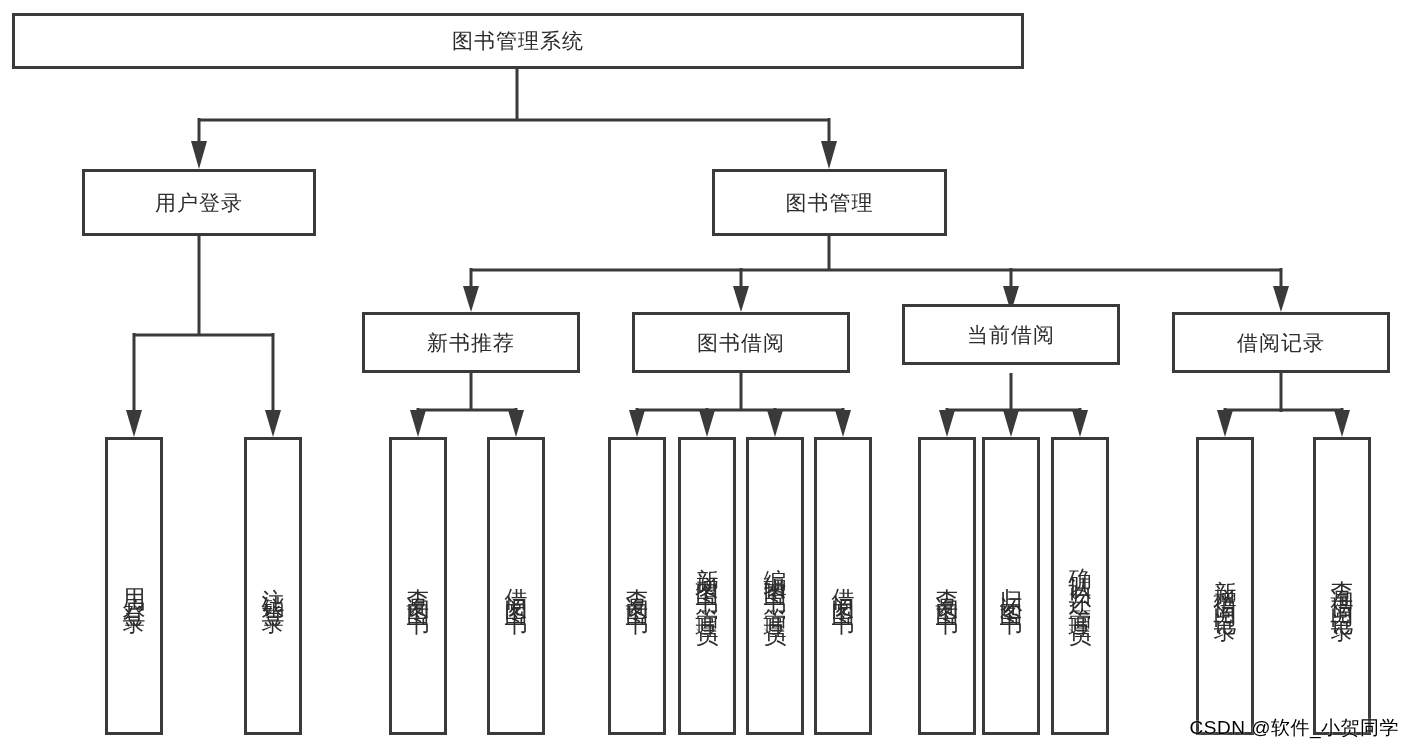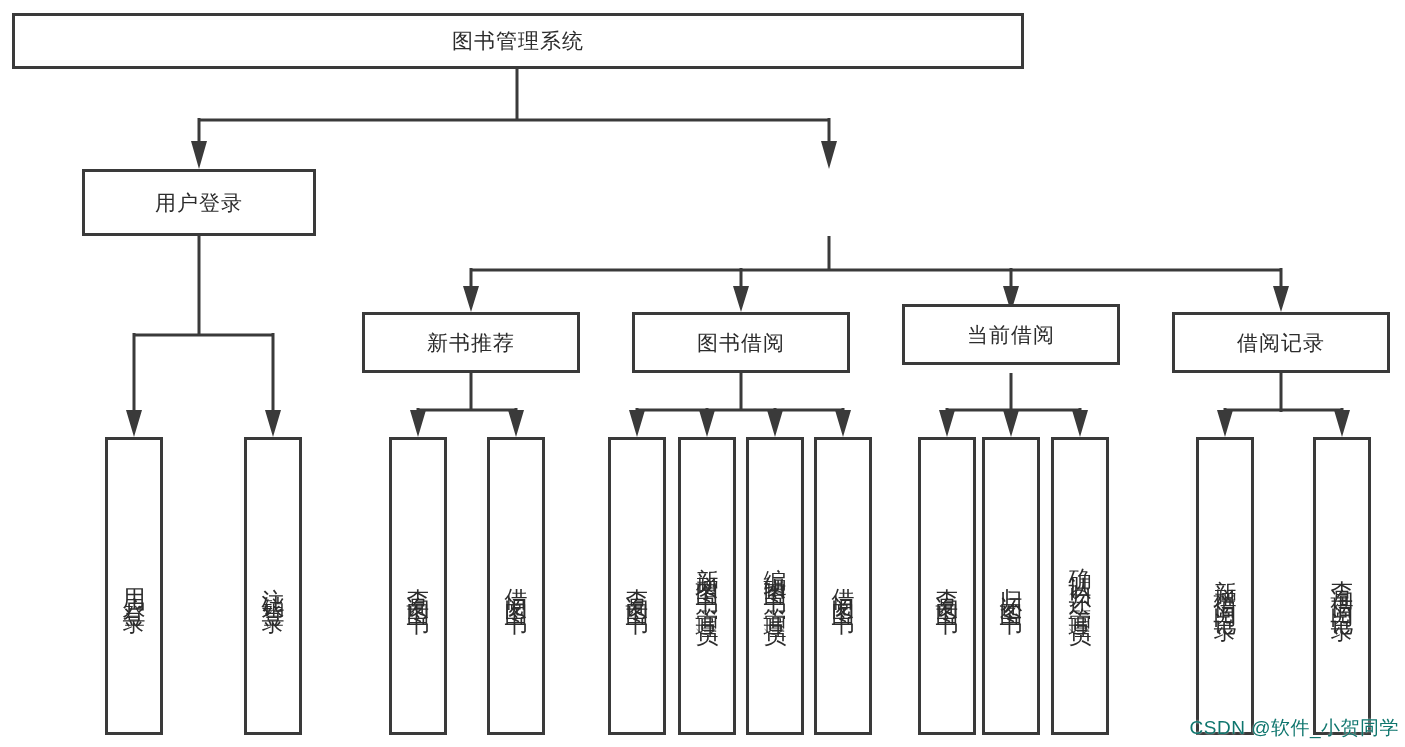--- a/index.html
+++ b/index.html
@@ -12,21 +12,21 @@
     position:absolute;background:#ffffff;border:3px solid #3a3a3a;box-sizing:border-box;
     display:flex;align-items:center;justify-content:center;
     color:#2c2c2c;font-size:21px;letter-spacing:1px;text-align:center;
   }
   .v{
     writing-mode:vertical-rl;text-orientation:mixed;
     font-size:23px;letter-spacing:8px;line-height:1;
   }
   .watermark{
     position:absolute;right:6px;bottom:6px;
-    color:#0f766e;font-size:19px;letter-spacing:0.5px;
+    color:#000000;font-size:19px;letter-spacing:0.5px;
     text-shadow:0 0 2px rgba(255,255,255,0.9);
   }
 </style>
 </head>
 <body>
 
 <div id="stage">
 
   <svg id="connectors" viewBox="0 0 1405 747" xmlns="http://www.w3.org/2000/svg">
 
@@ -46,20 +46,21 @@
          M629 410 L645 410 L637 437 Z  M699 410 L715 410 L707 437 Z
          M767 410 L783 410 L775 437 Z  M835 410 L851 410 L843 437 Z
          M939 410 L955 410 L947 437 Z  M1003 410 L1019 410 L1011 437 Z
          M1072 410 L1088 410 L1080 437 Z
          M1217 410 L1233 410 L1225 437 Z  M1334 410 L1350 410 L1342 437 Z"></path>
   </svg>
 
   <div class="box" style="left:12px;top:13px;width:1012px;height:56px">图书管理系统</div>
 
   <div class="box" style="left:82px;top:169px;width:234px;height:67px">用户登录</div>
+  <div class="box" style="left:712px;top:169px;width:235px;height:67px">图书管理</div>
 
   <div class="box" style="left:362px;top:312px;width:218px;height:61px">新书推荐</div>
   <div class="box" style="left:632px;top:312px;width:218px;height:61px">图书借阅</div>
   <div class="box" style="left:902px;top:304px;width:218px;height:61px">当前借阅</div>
   <div class="box" style="left:1172px;top:312px;width:218px;height:61px">借阅记录</div>
 
   <div class="box v" style="left:105px;top:437px;width:58px;height:298px">用户登录</div>
   <div class="box v" style="left:244px;top:437px;width:58px;height:298px">注销登录</div>
 
   <div class="box v" style="left:389px;top:437px;width:58px;height:298px">查询图书</div>

